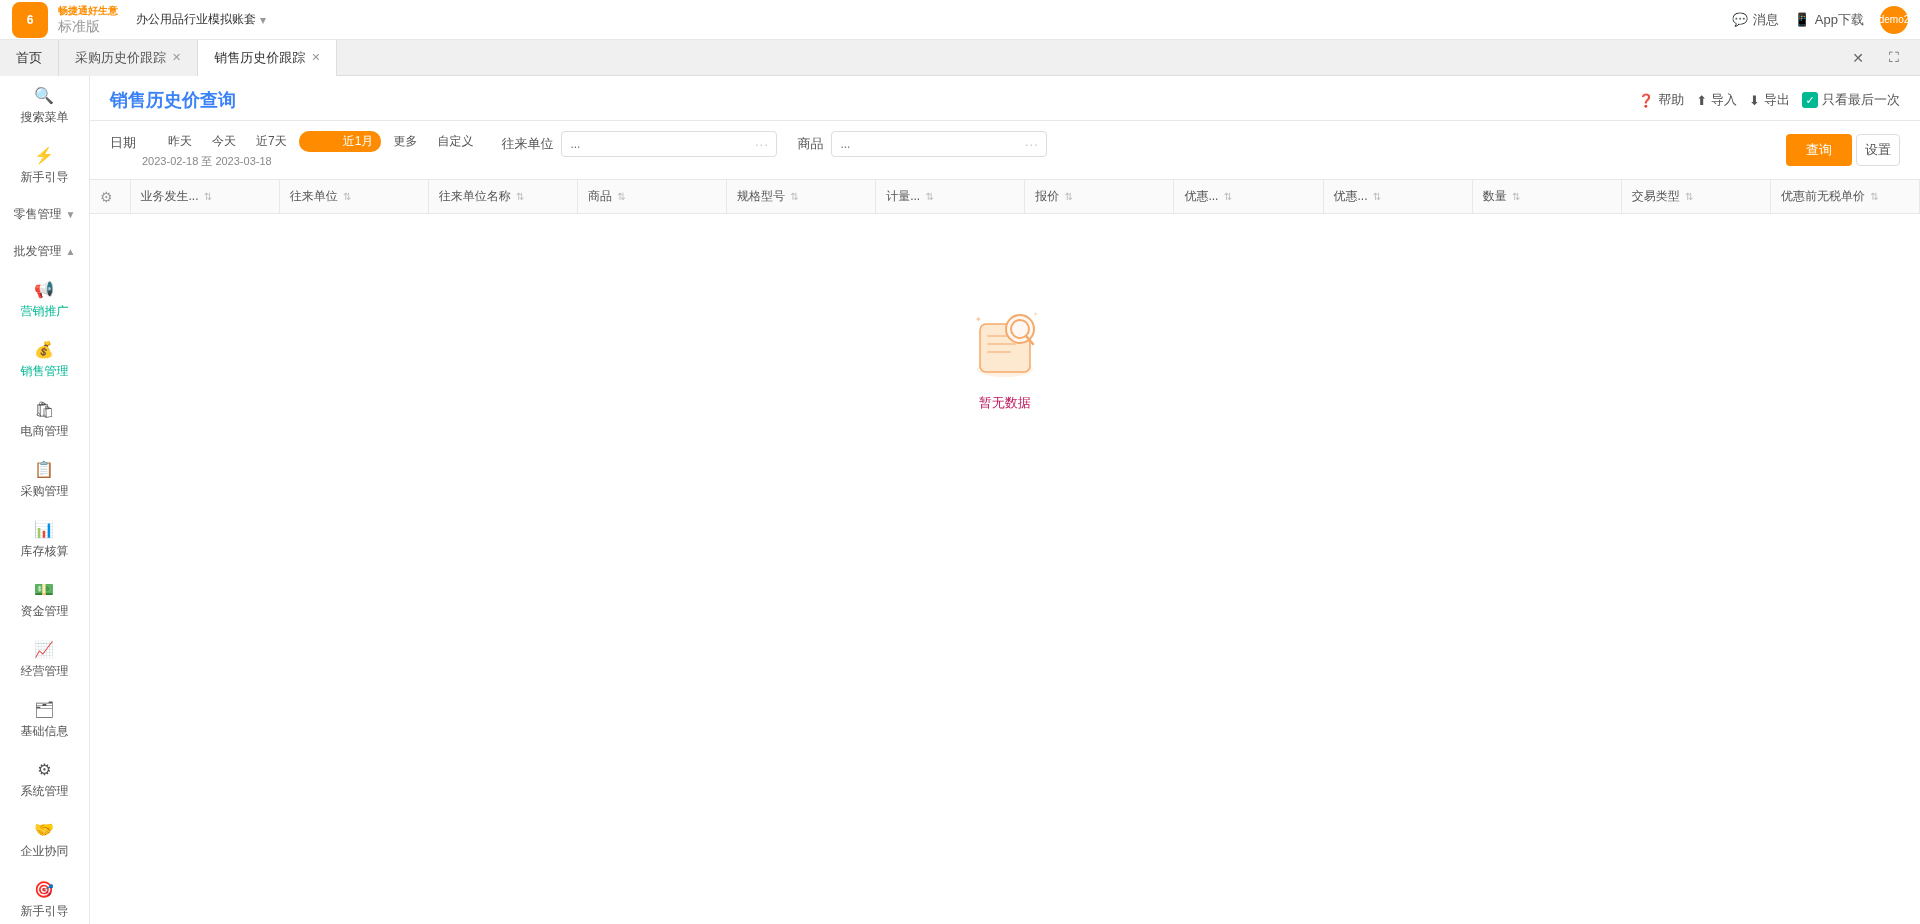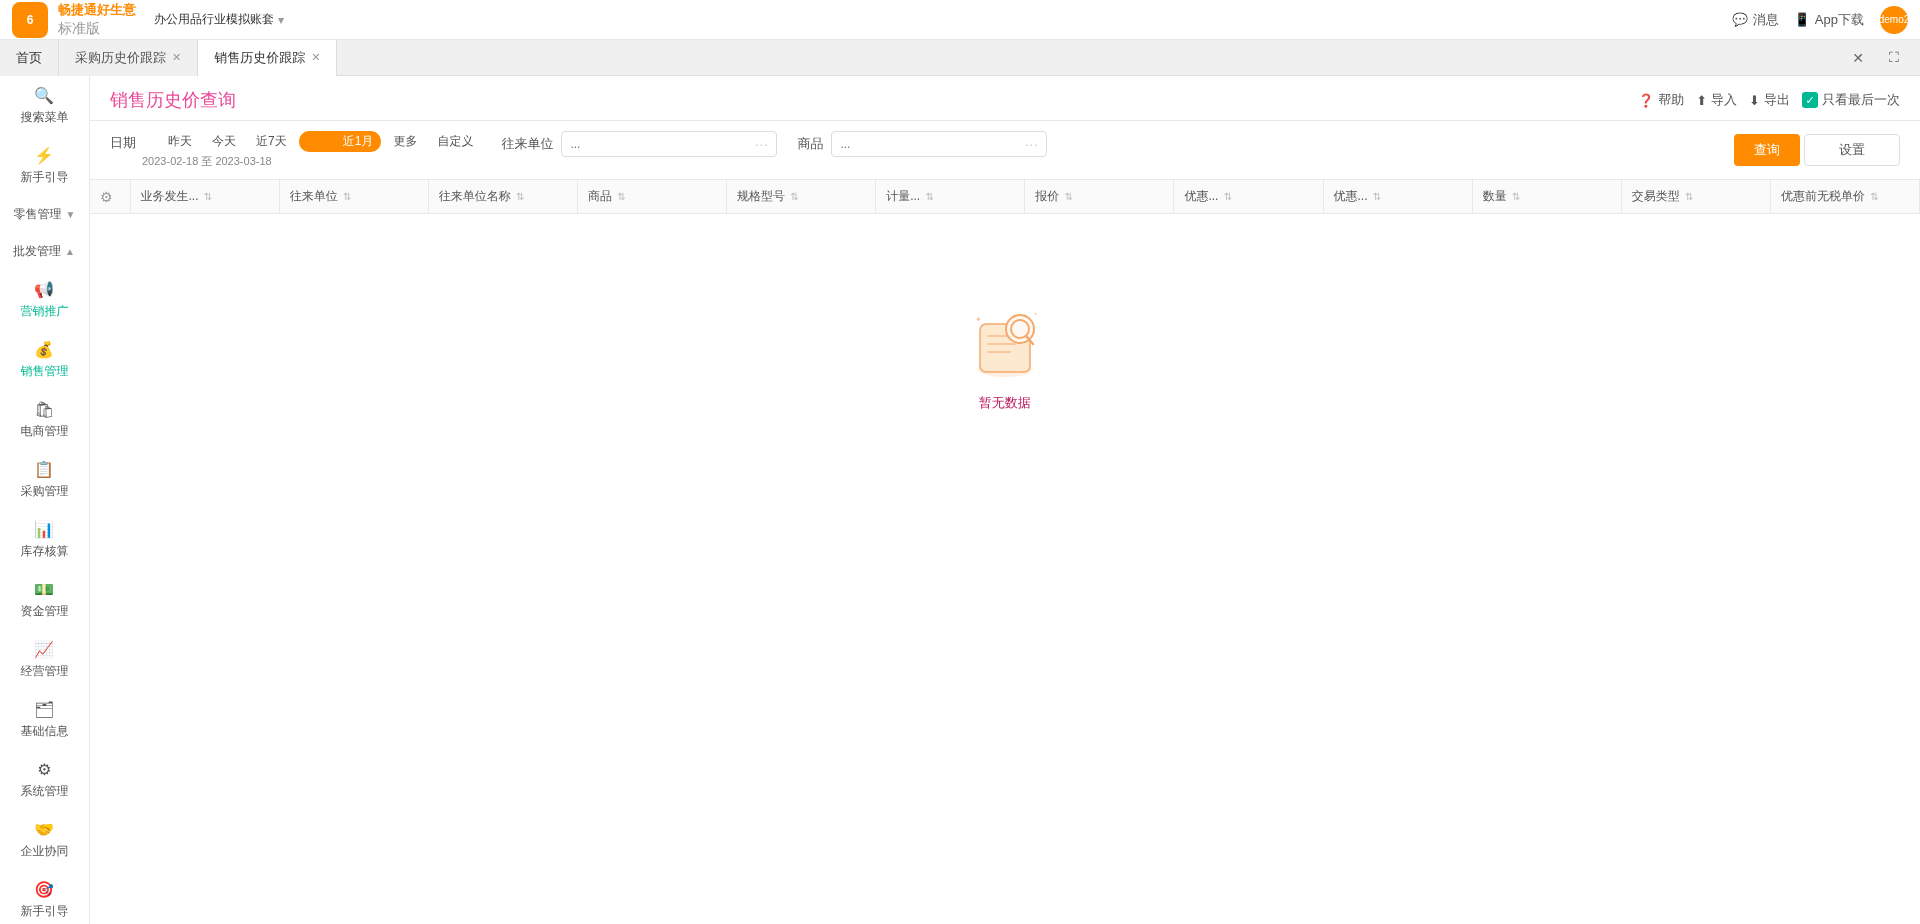--- a/index.html
+++ b/index.html
@@ -30,40 +30,40 @@
     .sidebar { width: 90px; background: #fff; border-right: 1px solid #e8e8e8; display: flex; flex-direction: column; overflow-y: auto; }
     .sidebar-item { padding: 10px 4px; text-align: center; cursor: pointer; font-size: 12px; color: #555; display: flex; flex-direction: column; align-items: center; gap: 4px; }
     .sidebar-item.active { color: #00b894; }
     .sidebar-item .icon { font-size: 16px; }
 
     
     .content { flex: 1; display: flex; flex-direction: column; overflow: hidden; }
 
     
     .page-header { background: #fff; padding: 12px 20px 8px; border-bottom: 1px solid #e8e8e8; display: flex; align-items: center; justify-content: space-between; }
-    .page-title { font-size: 18px; font-weight: 400; color: #ec4899; }
+    .page-title { font-size: 18px; font-weight: 700; color: #3b82f6; }
     .page-header-actions { display: flex; align-items: center; gap: 12px; font-size: 13px; color: #555; }
     .header-action { display: flex; align-items: center; gap: 4px; cursor: pointer; }
     .only-last-checkbox { display: flex; align-items: center; gap: 4px; }
     .checkbox-icon { width: 16px; height: 16px; background: #00b894; border-radius: 3px; display: flex; align-items: center; justify-content: center; color: white; font-size: 11px; }
 
     
     .filter-bar { background: #fff; padding: 10px 20px; border-bottom: 1px solid #e8e8e8; display: flex; align-items: center; gap: 16px; flex-wrap: wrap; }
     .filter-group { display: flex; align-items: center; gap: 8px; }
     .filter-label { font-size: 13px; color: #555; white-space: nowrap; }
     .date-buttons { display: flex; gap: 4px; align-items: center; }
     .date-btn { padding: 2px 8px; border-radius: 4px; font-size: 12px; cursor: pointer; color: #555; background: transparent; border: none; }
     .date-btn.active { background: #ff8c00; color: white; border-radius: 10px; padding-left: 44px; }
     .date-range { font-size: 11px; color: #888; margin-left: 4px; text-align: center; }
     .filter-input { display: flex; align-items: center; border: 1px solid #ddd; border-radius: 4px; padding: 4px 8px; min-width: 200px; background: #fff; }
     .filter-input span { color: #ccc; }
     .filter-input input { border: none; outline: none; font-size: 12px; flex: 1; background: transparent; }
     .filter-dots { color: #bbb; font-size: 14px; cursor: pointer; margin-left: 4px; }
     .query-btn { background: #ff8c00; color: white; border: none; border-radius: 4px; padding: 6px 20px; font-size: 13px; cursor: pointer; }
-    .settings-btn { background: #fff; color: #555; border: 1px solid #ddd; border-radius: 4px; padding: 6px 34px; font-size: 13px; cursor: pointer; }
+    .settings-btn { background: #fff; color: #555; border: 1px solid #ddd; border-radius: 4px; padding: 6px 8px; font-size: 13px; cursor: pointer; }
     .btn-group-right { display: flex; flex-direction: row; gap: 4px; margin-left: auto; }
 
     
     .table-container { flex: 1; overflow: auto; background: #fff; }
     .data-table { width: 100%; border-collapse: collapse; table-layout: fixed; }
     .data-table th { background: #fafafa; border-bottom: 1px solid #e8e8e8; border-right: 1px solid #e8e8e8; padding: 8px 10px; font-size: 12px; font-weight: 500; color: #555; text-align: left; white-space: nowrap; overflow: hidden; text-overflow: ellipsis; position: sticky; top: 0; z-index: 10; }
     .data-table th .sort-icon { color: #bbb; font-size: 10px; margin-left: 2px; }
     .data-table td { border-bottom: 1px solid #f0f0f0; border-right: 1px solid #f0f0f0; padding: 8px 10px; font-size: 12px; color: #333; }
     .settings-col { width: 40px; }
     .gear-btn { color: #999; cursor: pointer; font-size: 14px; }
@@ -78,21 +78,21 @@
   </style>
 </head>
 <body>
 
 <div class="topbar">
   <div class="topbar-left">
     <div class="logo">
       <span>6</span>
     </div>
     <div style="display:flex;flex-direction:column;line-height:1.3">
-      <span style="font-size:13px;font-weight:bold;color:#ff8c00">畅捷通好生意</span>
+      <span style="font-size:10px;font-weight:bold;color:#ff8c00">畅捷通好生意</span>
       <span style="font-size:14px;color:#999">标准版</span>
     </div>
     <div class="workspace-selector">
       <span>办公用品行业模拟账套</span>
       <span style="color:#999">▾</span>
     </div>
   </div>
   <div class="topbar-right">
     <div class="topbar-right-item">
       <span>💬</span>
@@ -136,21 +136,21 @@
       <span>搜索菜单</span>
     </div>
     <div class="sidebar-item">
       <span class="icon">⚡</span>
       <span>新手引导</span>
     </div>
     <div class="sidebar-item" style="flex-direction:row;justify-content:center;gap:4px;padding:10px 6px;">
       <span>零售管理</span>
       <span style="font-size:10px;color:#999">▼</span>
     </div>
-    <div class="sidebar-item" style="flex-direction:row;justify-content:flex-start;gap:4px;padding:10px 13px;">
+    <div class="sidebar-item" style="flex-direction:row;justify-content:center;gap:4px;padding:10px 13px;">
       <span>批发管理</span>
       <span style="font-size:10px;color:#999">▲</span>
     </div>
     <div class="sidebar-item active">
       <span class="icon">📢</span>
       <span>营销推广</span>
     </div>
     <div class="sidebar-item active" style="color:#00b894">
       <span class="icon">💰</span>
       <span>销售管理</span>

